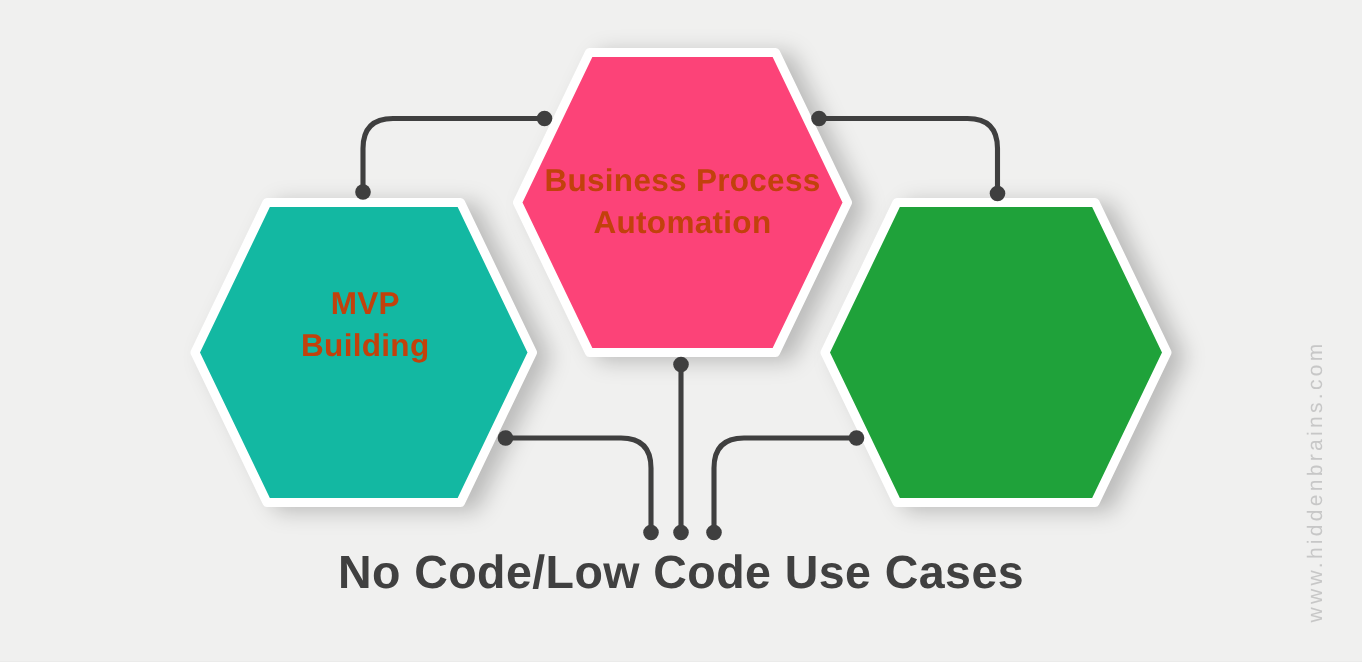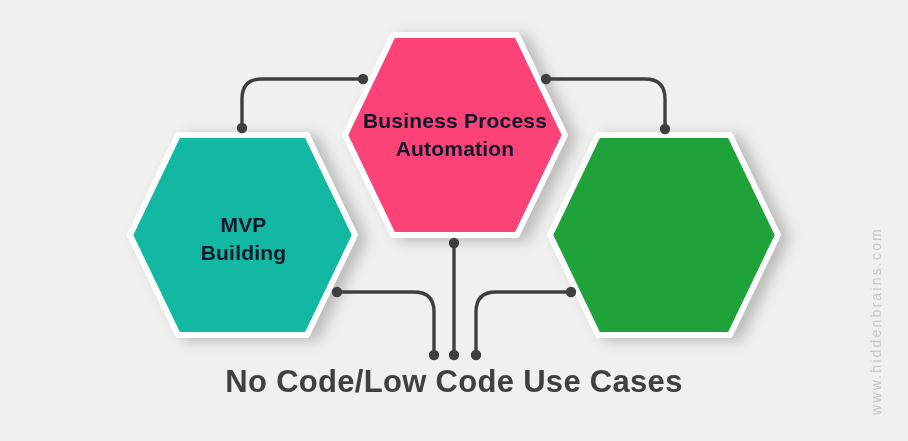--- a/index.html
+++ b/index.html
@@ -18,29 +18,29 @@
     stroke-linejoin: round;
     filter: drop-shadow(9px 3px 7px rgba(0,0,0,0.22));
   }
   .lines { stroke-width: 3.4; stroke-linecap: round; }
   .hex-label {
     position: absolute;
     display: flex;
     align-items: center;
     justify-content: center;
     text-align: center;
-    color: #0f172a;
+    color: #c2410c;
     font-weight: 700;
     font-size: 21px;
     line-height: 1.32;
     letter-spacing: 0.2px;
     white-space: pre-line;
     pointer-events: none;
   }
-  .hex-label.mvp     { left: 130px; top: 139px; width: 227px; height: 200px; }
+  .hex-label.mvp     { left: 130px; top: 117px; width: 227px; height: 200px; }
   .hex-label.bpa     { left: 345px; top:  35px; width: 220px; height: 200px; }
   .hex-label.rampup  { left: 550px; top: 135px; width: 228px; height: 200px; }
   .main-title {
     position: absolute;
     left: 0; top: 364px;
     width: 100%;
     text-align: center;
     font-size: 31px;
     font-weight: 700;
     color: #404040;

